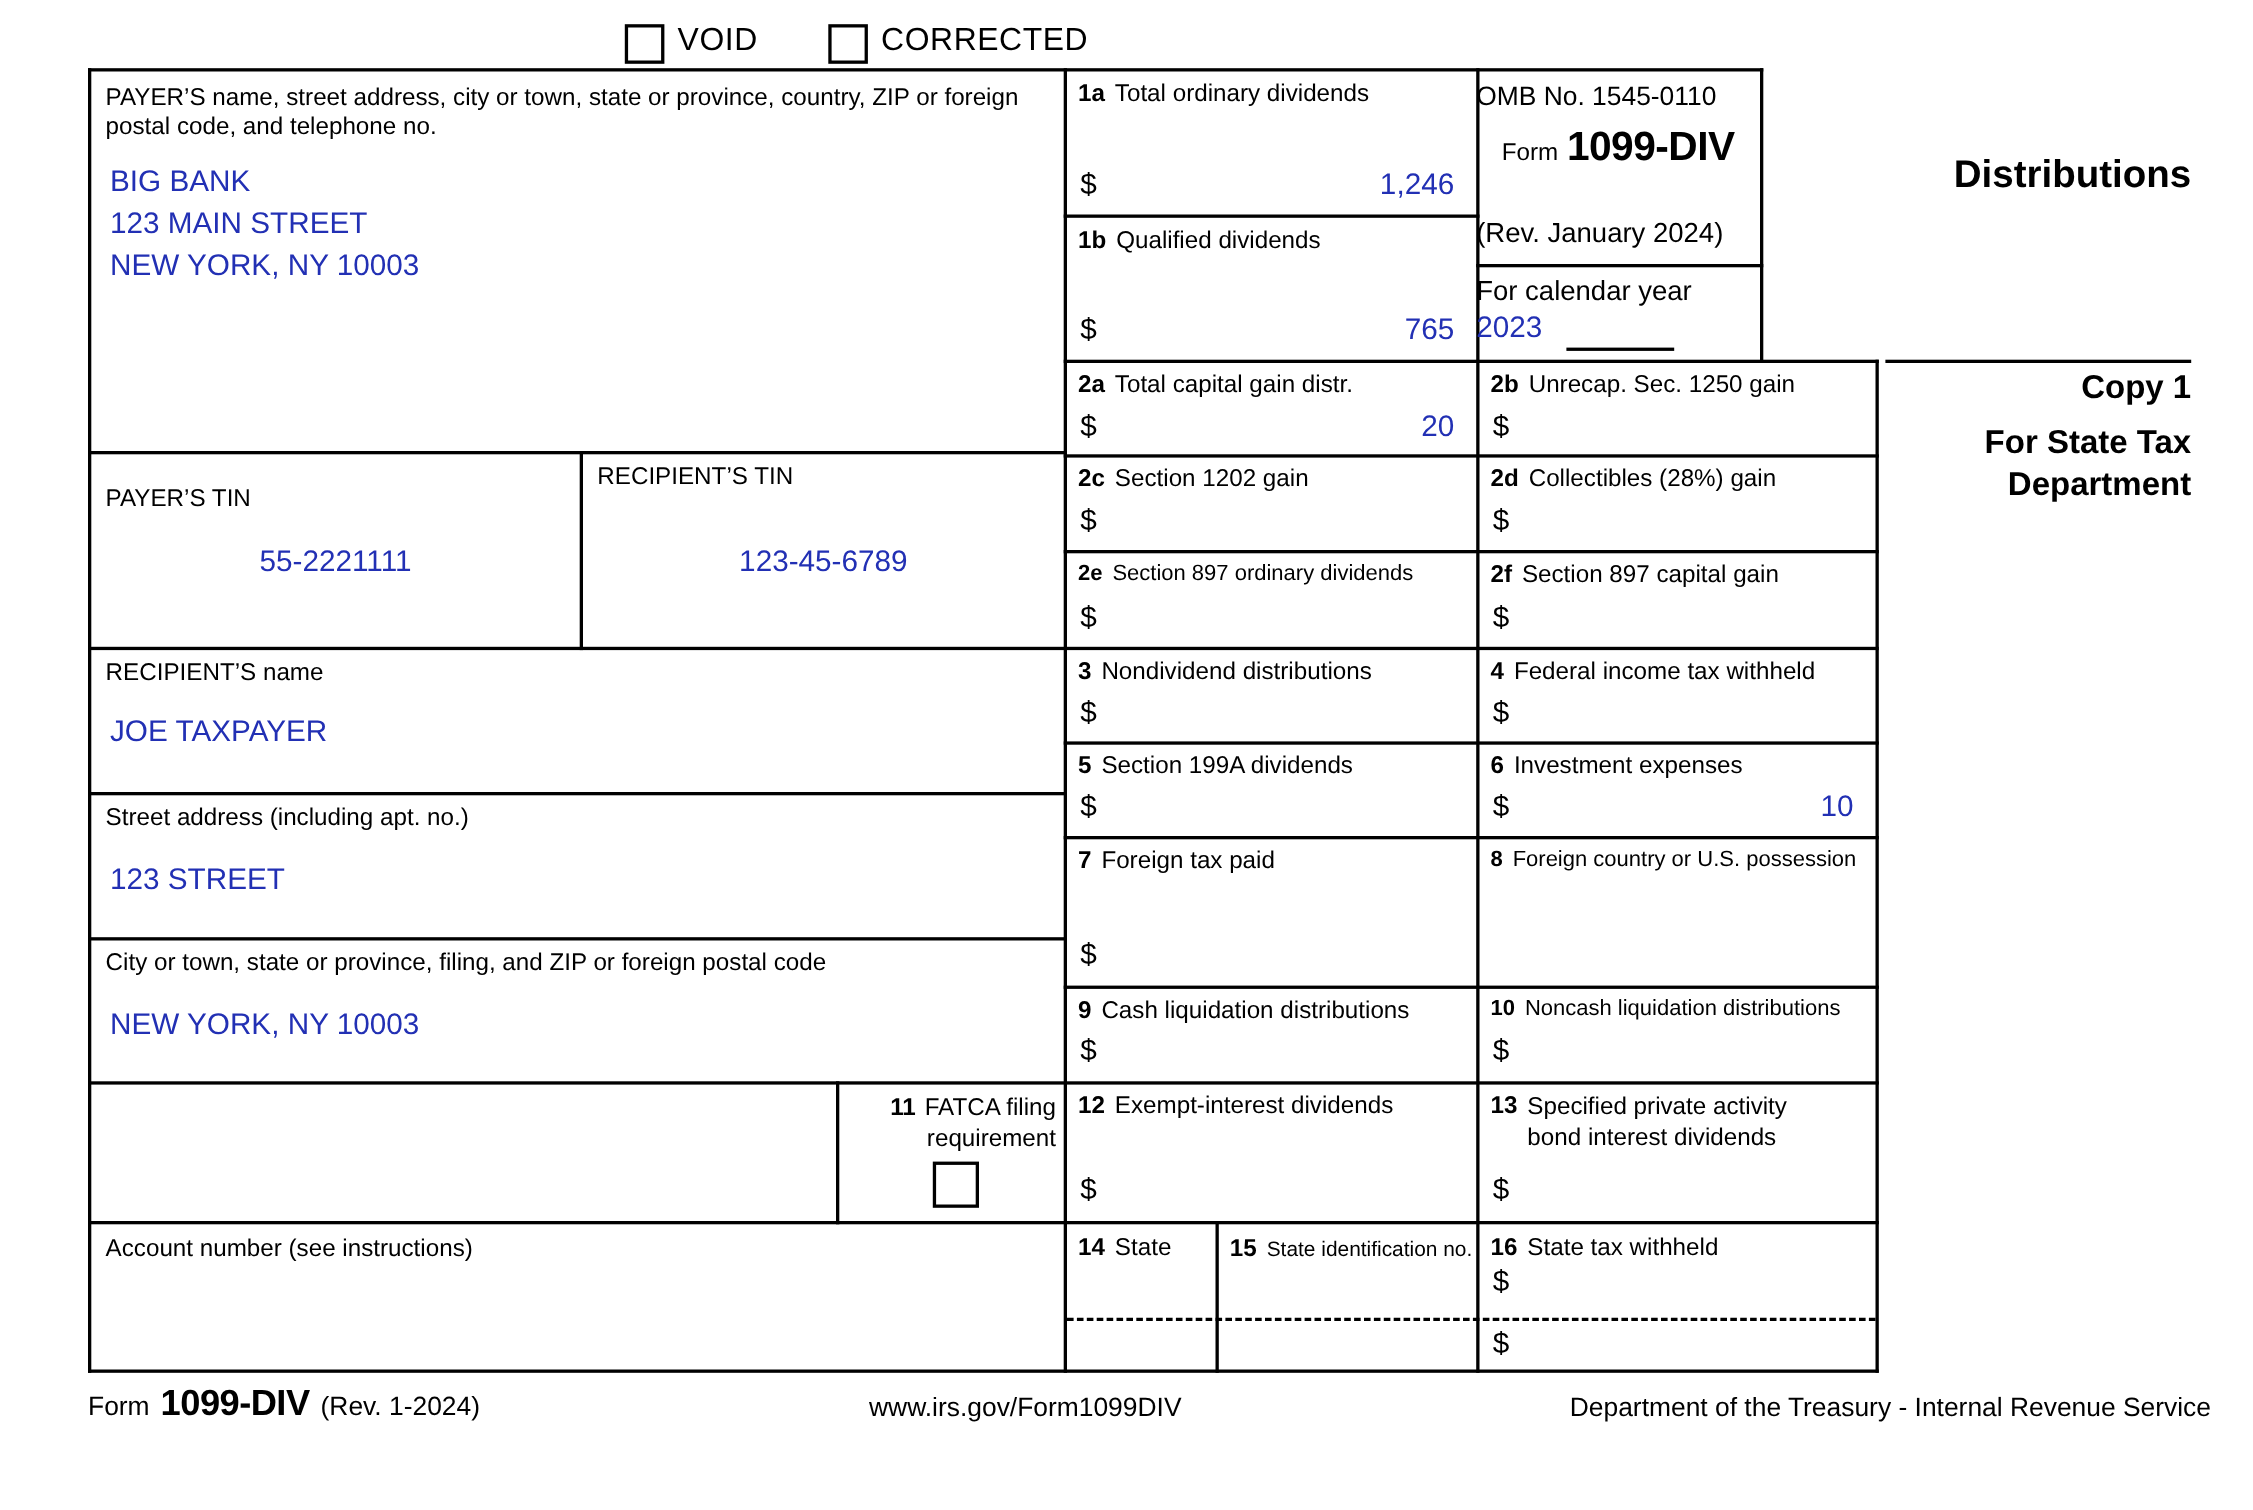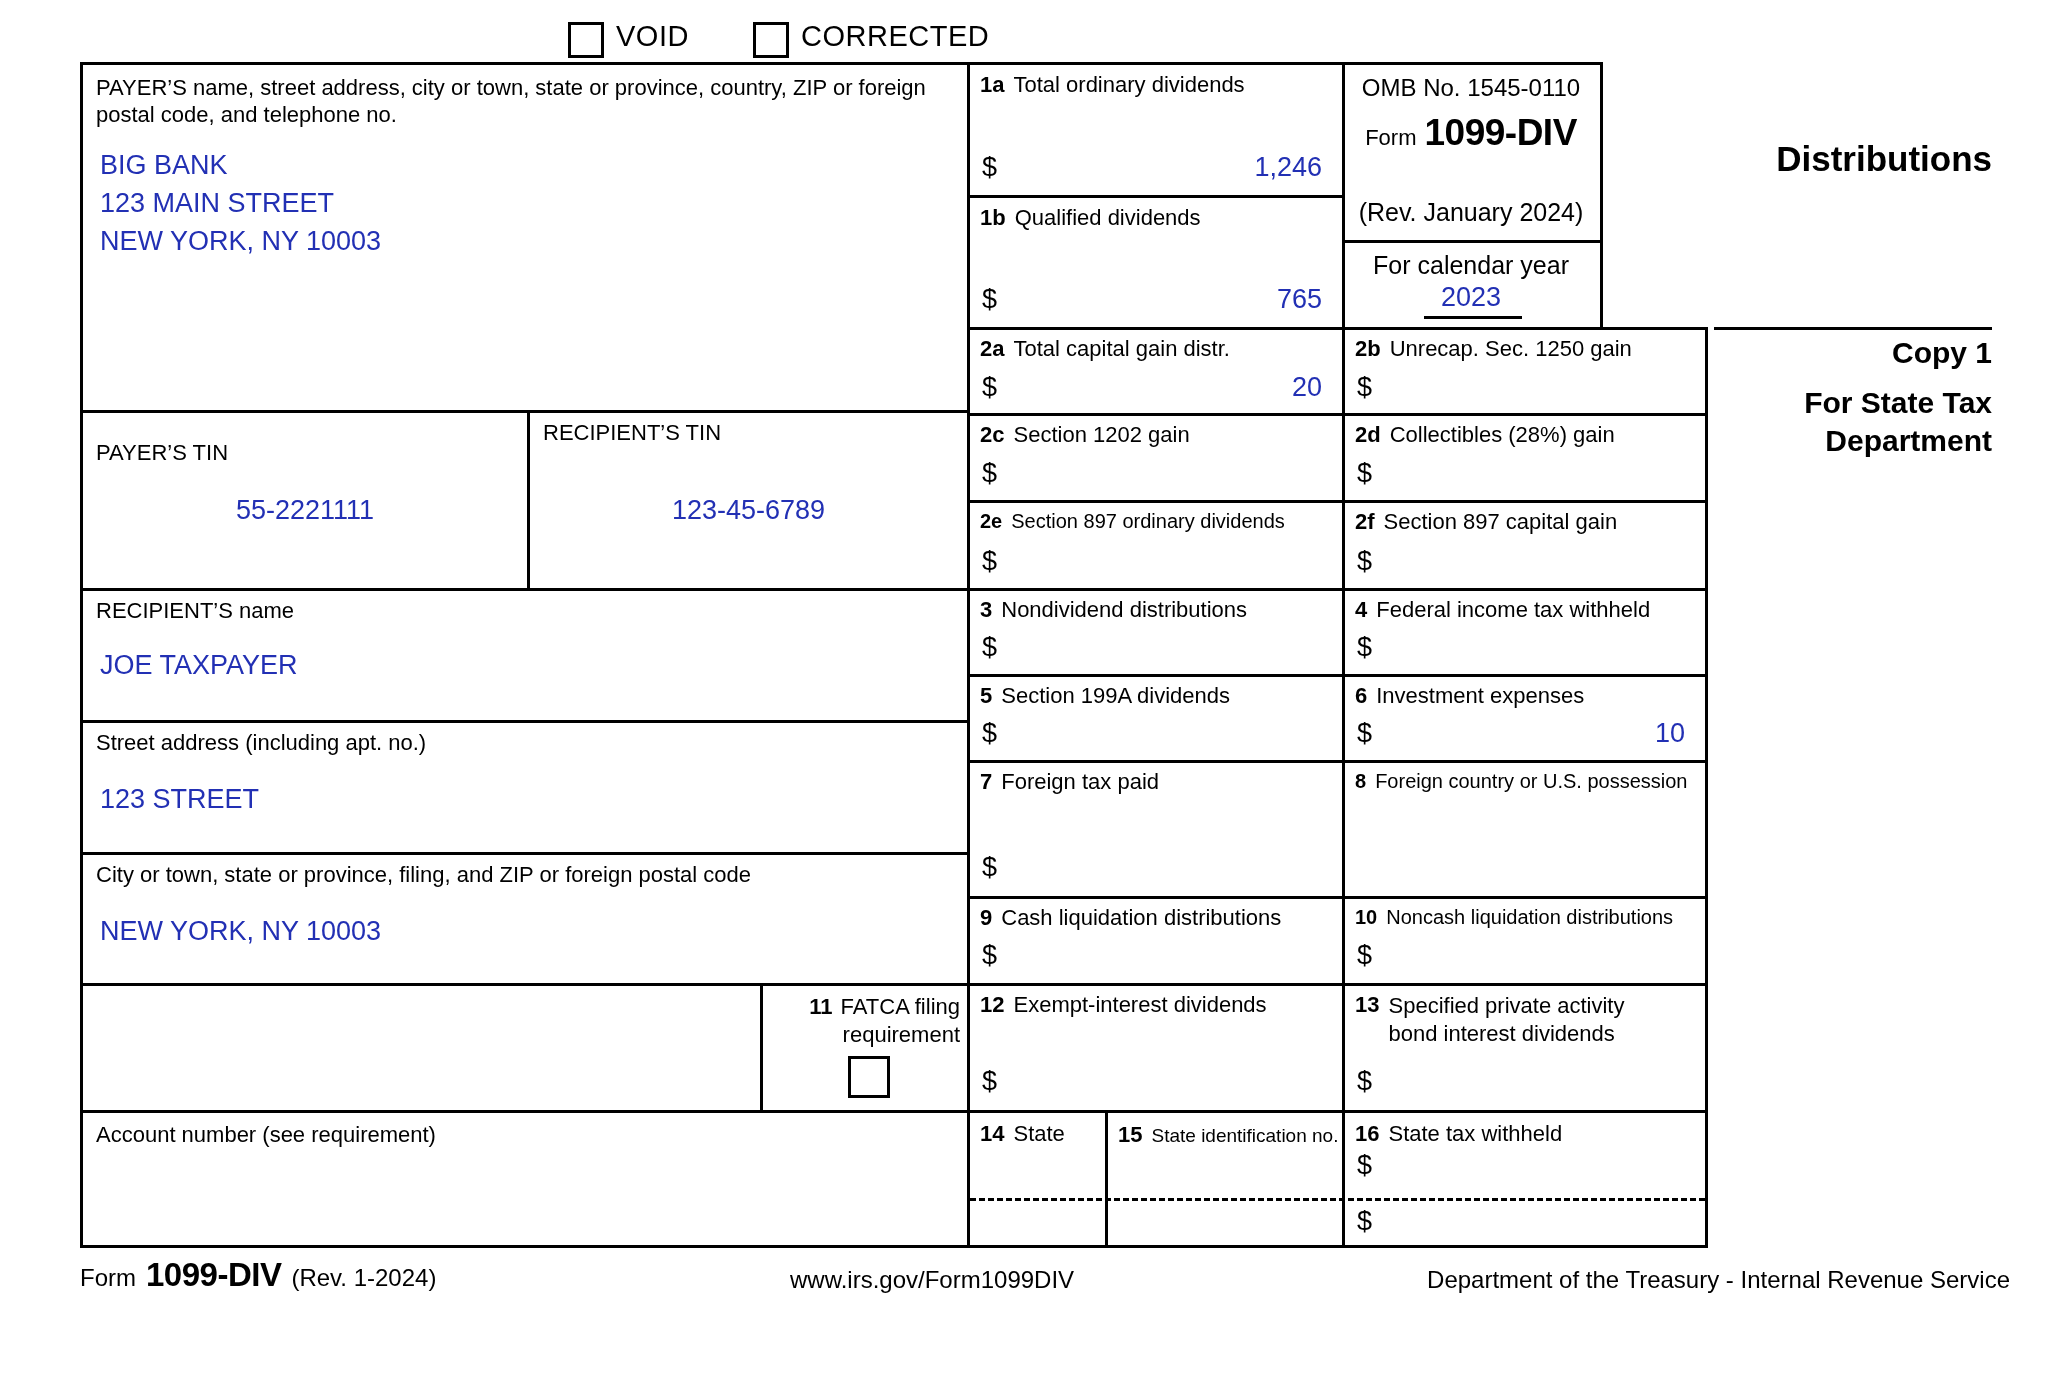--- a/index.html
+++ b/index.html
@@ -15,21 +15,21 @@
   .wrap{white-space:normal;}
   .seclbl{position:absolute;font-size:22px;}
   .val{position:absolute;font-size:27px;color:var(--ink-blue,#2230b4);white-space:nowrap;}
   .dollar{position:absolute;font-size:27px;color:#000;}
   .amt{position:absolute;font-size:27px;color:var(--ink-blue,#2230b4);text-align:right;}
   .amtA{left:1010px;width:312px;}
   .amtB{left:1380px;width:305px;}
   .cb{position:absolute;width:30px;height:30px;border:3px solid #000;background:#fff;}
   .cb.big{width:36px;height:36px;}
   .cbl{position:absolute;font-size:29px;letter-spacing:.5px;white-space:nowrap;}
-  .omb{position:absolute;left:1342px;width:258px;text-align:center;}
+  .omb{position:absolute;left:1342px;width:258px;text-align:left;}
   .title{position:absolute;left:1600px;width:392px;text-align:right;
          font-size:35px;font-weight:bold;line-height:45px;white-space:nowrap;}
   .copyblk{position:absolute;left:1712px;width:280px;text-align:right;
            font-weight:bold;font-size:30px;white-space:nowrap;}
   .foot{position:absolute;font-size:24px;white-space:nowrap;}
   .fatca-lbl{position:absolute;left:772px;width:188px;top:993px;text-align:right;
              font-size:22px;line-height:28px;}
   .fatca-lbl b{margin-right:8px;}
   .fatca-lbl .l2{display:block;}
   .flex-b{display:flex;align-items:baseline;}
@@ -91,21 +91,21 @@
 
   <div class="seclbl" style="left:96px;top:862px">City or town, state or province, filing, and ZIP or foreign postal code</div>
   <div class="val" style="left:100px;top:916px">NEW YORK, NY 10003</div>
 
   <div class="fatca-lbl">
     <span class="l1"><b>11</b><span>FATCA filing</span></span>
     <span class="l2">requirement</span>
   </div>
   <div class="cb big" style="left:848px;top:1056px"></div>
 
-  <div class="seclbl" style="left:96px;top:1122px">Account number (see requirement)</div>
+  <div class="seclbl" style="left:96px;top:1122px">Account number (see instructions)</div>
 
   <div class="omb" style="top:74px;font-size:24px">OMB No. 1545-0110</div>
   <div class="omb flex-b" style="top:112px;justify-content:center;gap:8px">
     <span style="font-size:22px">Form</span>
     <span style="font-size:37px;font-weight:bold;letter-spacing:-0.5px">1099-DIV</span>
   </div>
   <div class="omb" style="top:198px;font-size:25px">(Rev. January 2024)</div>
   <div class="omb" style="top:251px;font-size:25px">For calendar year</div>
   <div class="omb" style="top:282px;font-size:27px;color:var(--ink-blue,#2230b4)">2023</div>
   <div class="hline" style="left:1424px;top:316px;width:98px"></div>

